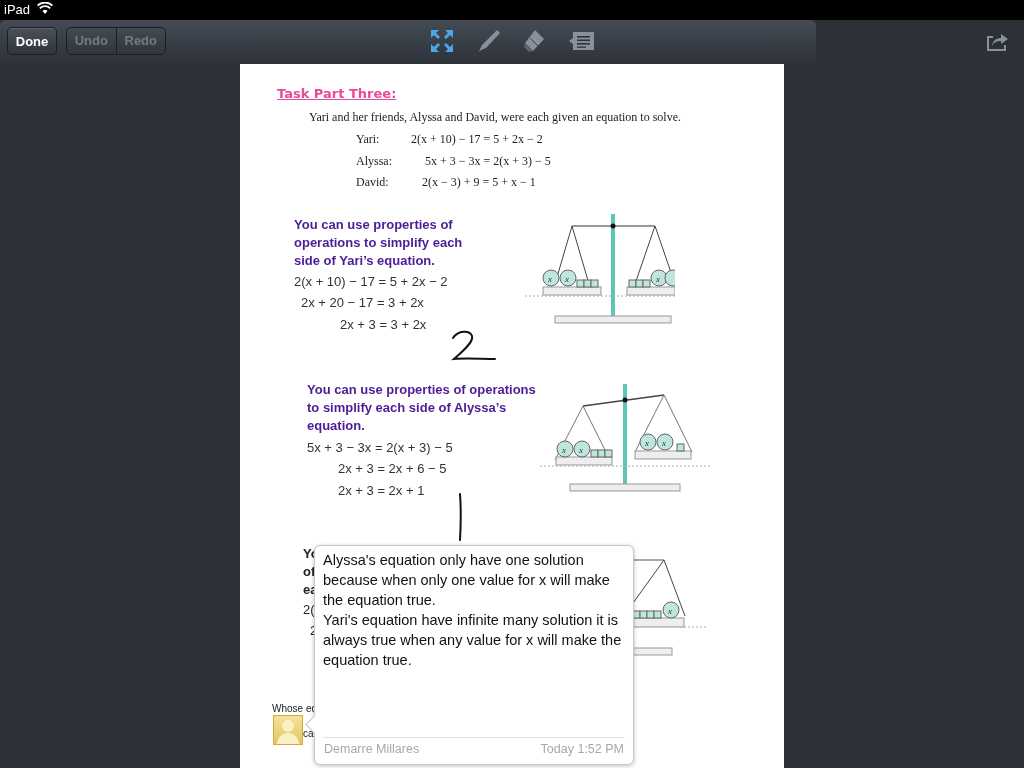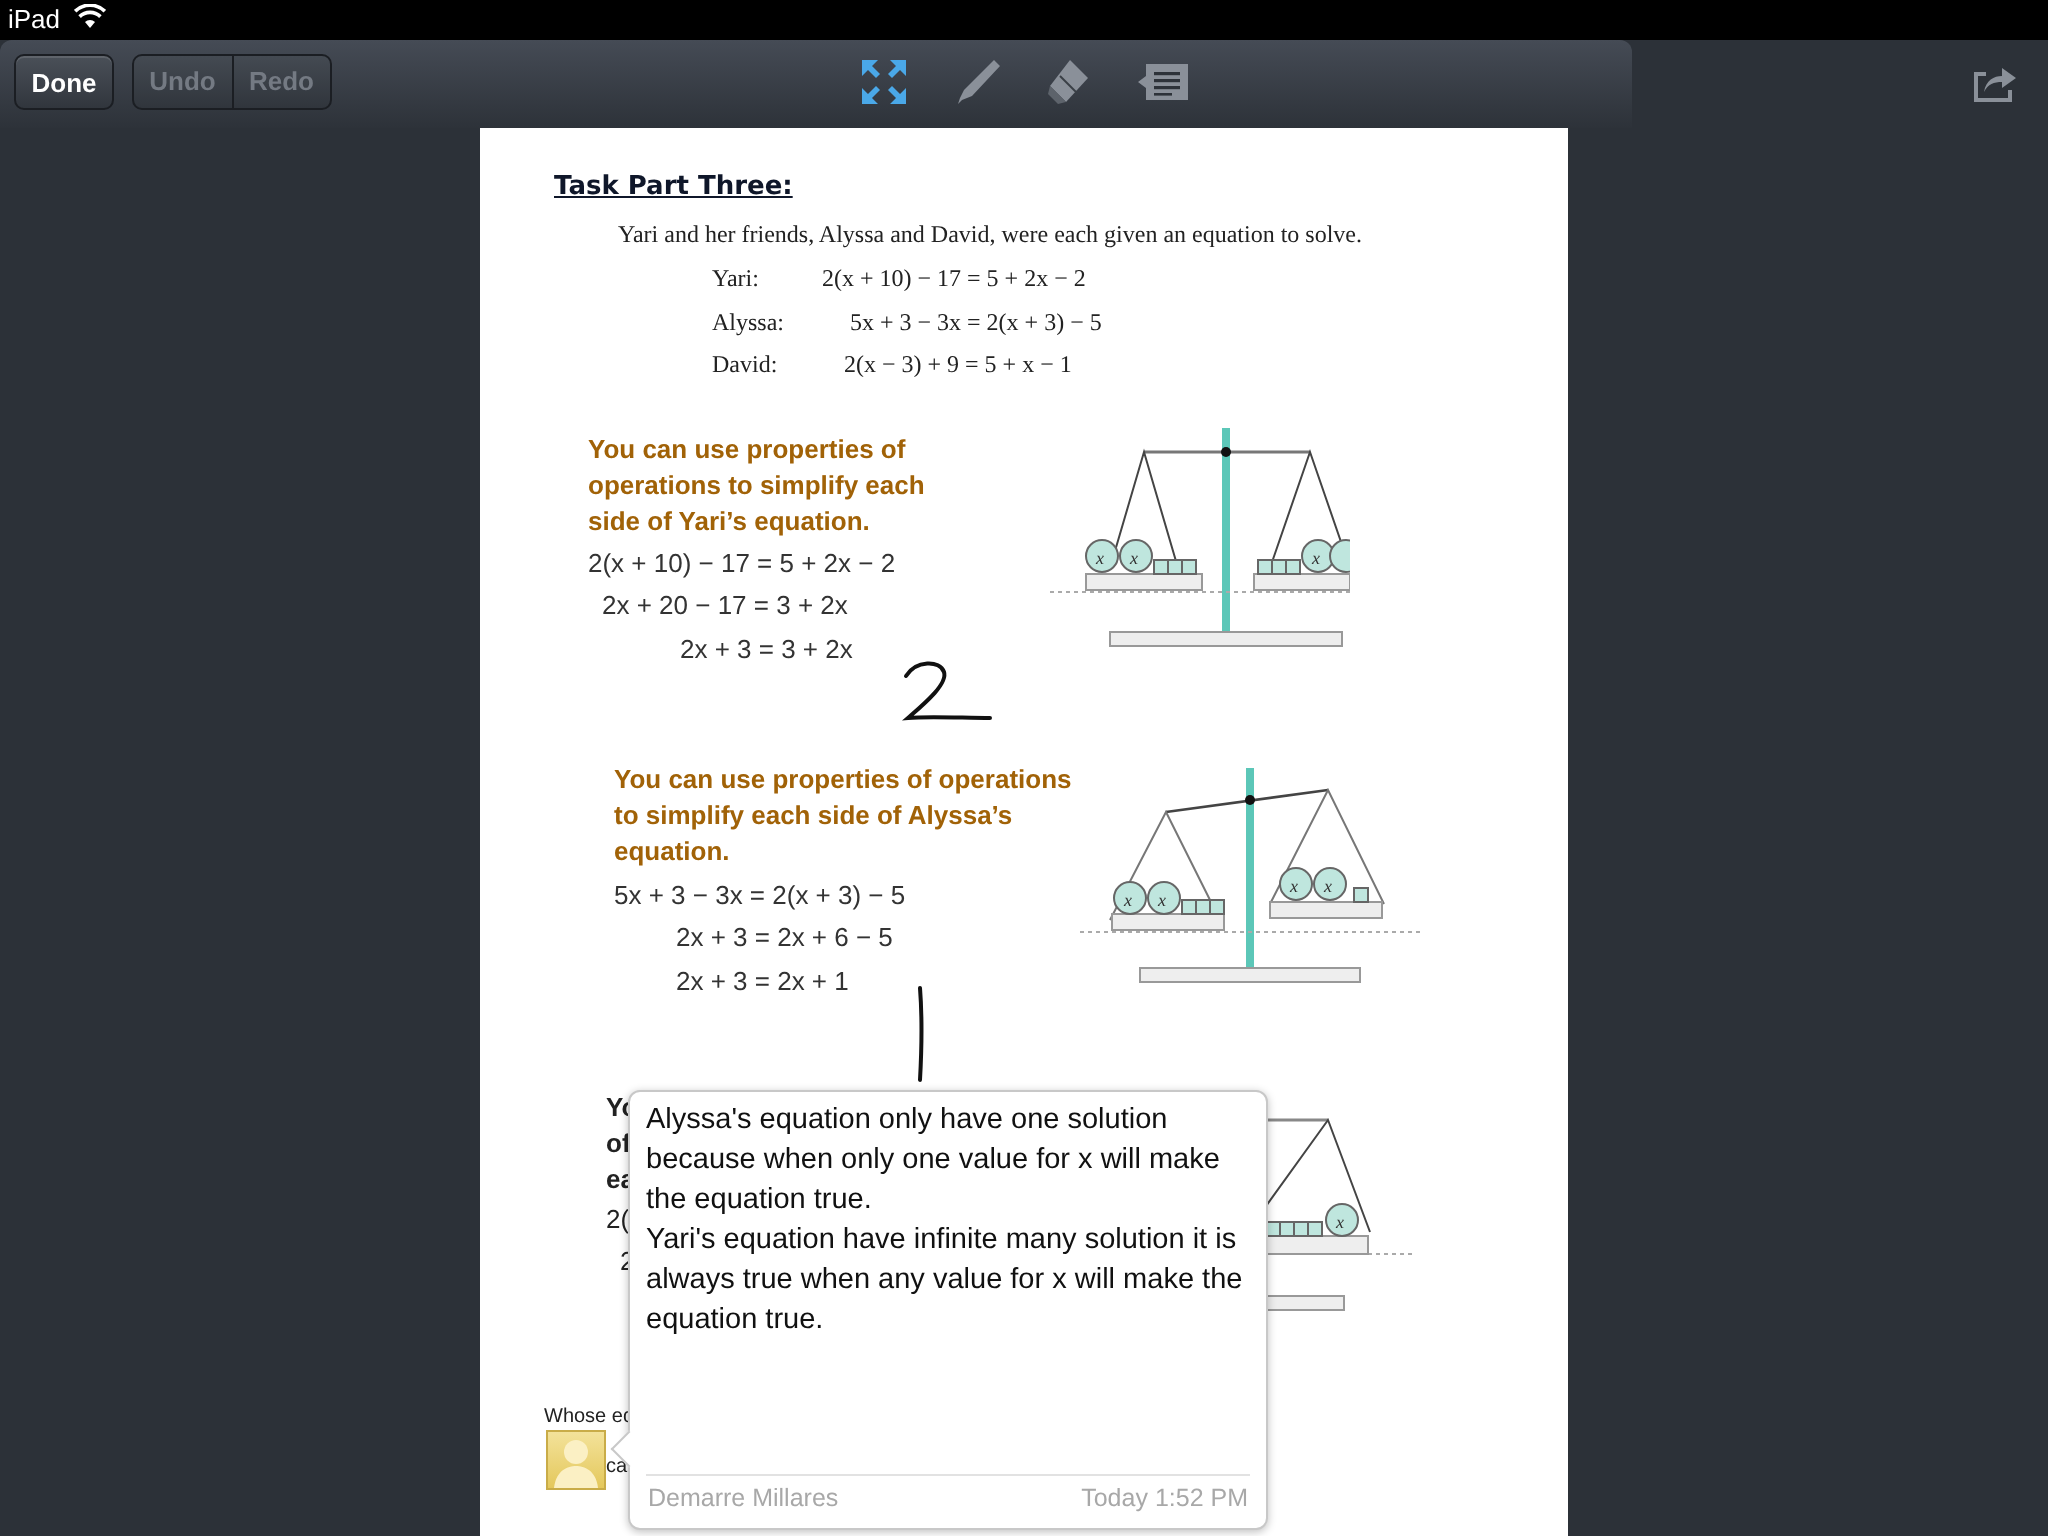--- a/index.html
+++ b/index.html
@@ -8,25 +8,25 @@
   .statusbar .carrier { position:absolute; left:4px; top:2px; }
   .statusbar .wifi { position:absolute; left:37px; top:2px; }
   .toolbar { position:absolute; left:0; top:20px; width:816px; height:44px; background:linear-gradient(#454b55,#2d3239); border-top-left-radius:6px; border-top-right-radius:6px; }
   .btn { position:absolute; top:7px; height:28px; border:1px solid #1b1e23; border-radius:5px; background:linear-gradient(#4a5058,#31363d); box-shadow:inset 0 1px 0 rgba(255,255,255,0.12); color:#fff; font-weight:bold; font-size:13px; line-height:28px; text-align:center; box-sizing:border-box; }
   .btn.done { left:7px; width:50px; }
   .segmented { position:absolute; left:66px; top:7px; width:100px; height:28px; border:1px solid #1b1e23; border-radius:5px; background:linear-gradient(#444a52,#30353c); box-sizing:border-box; display:flex; }
   .segmented span { flex:1; text-align:center; line-height:26px; font-size:13px; font-weight:bold; color:#747a83; }
   .segmented span:first-child { border-right:1px solid #1b1e23; }
   .tool { position:absolute; top:8px; width:26px; height:26px; }
   .page { position:absolute; left:240px; top:64px; width:544px; height:704px; background:#fff; font-family:"Liberation Serif", serif; color:#222; }
-  .task-title { position:absolute; left:37px; top:22px; font-family:"DejaVu Sans", sans-serif; font-weight:bold; font-size:13px; text-decoration:underline; color:#0f172a; }
+  .task-title { position:absolute; left:37px; top:22px; font-family:"DejaVu Sans", sans-serif; font-weight:bold; font-size:13px; text-decoration:underline; color:#ec4899; }
   .intro { position:absolute; left:69px; top:46px; font-size:12px; }
   .eq-label { position:absolute; font-size:12px; }
   .eq-val { position:absolute; font-size:12px; }
-  .sec-head { position:absolute; font-family:"Liberation Sans", sans-serif; font-weight:bold; font-size:13px; line-height:18px; color:#a16207; width:230px; }
+  .sec-head { position:absolute; font-family:"Liberation Sans", sans-serif; font-weight:bold; font-size:13px; line-height:18px; color:#4c1d95; width:230px; }
   .sec-eq { position:absolute; font-family:"Liberation Sans", sans-serif; font-size:13px; color:#333; white-space:nowrap; }
   .scale { position:absolute; }
   .hand { position:absolute; }
   .popup { position:absolute; left:314px; top:545px; width:318px; height:218px; background:#fff; border:1px solid #c8c8c8; border-radius:6px; box-shadow:0 1px 4px rgba(0,0,0,0.25); font-family:"Liberation Sans", sans-serif; }
   .popup .text { position:absolute; left:8px; top:4px; width:305px; font-size:14.5px; line-height:20px; color:#111; }
   .popup .text p { margin:0; }
   .popup .divider { position:absolute; left:8px; right:8px; top:191px; height:1px; background:#e2e2e2; }
   .popup .author { position:absolute; left:9px; top:196px; font-size:12.5px; font-weight:normal; color:#a8a8a8; }
   .popup .time { position:absolute; right:9px; top:196px; font-size:12.5px; color:#a8a8a8; }
   .popup .tail { position:absolute; left:-7px; top:172px; width:12px; height:12px; background:#fff; border-left:1px solid #c8c8c8; border-bottom:1px solid #c8c8c8; transform:rotate(45deg); }

